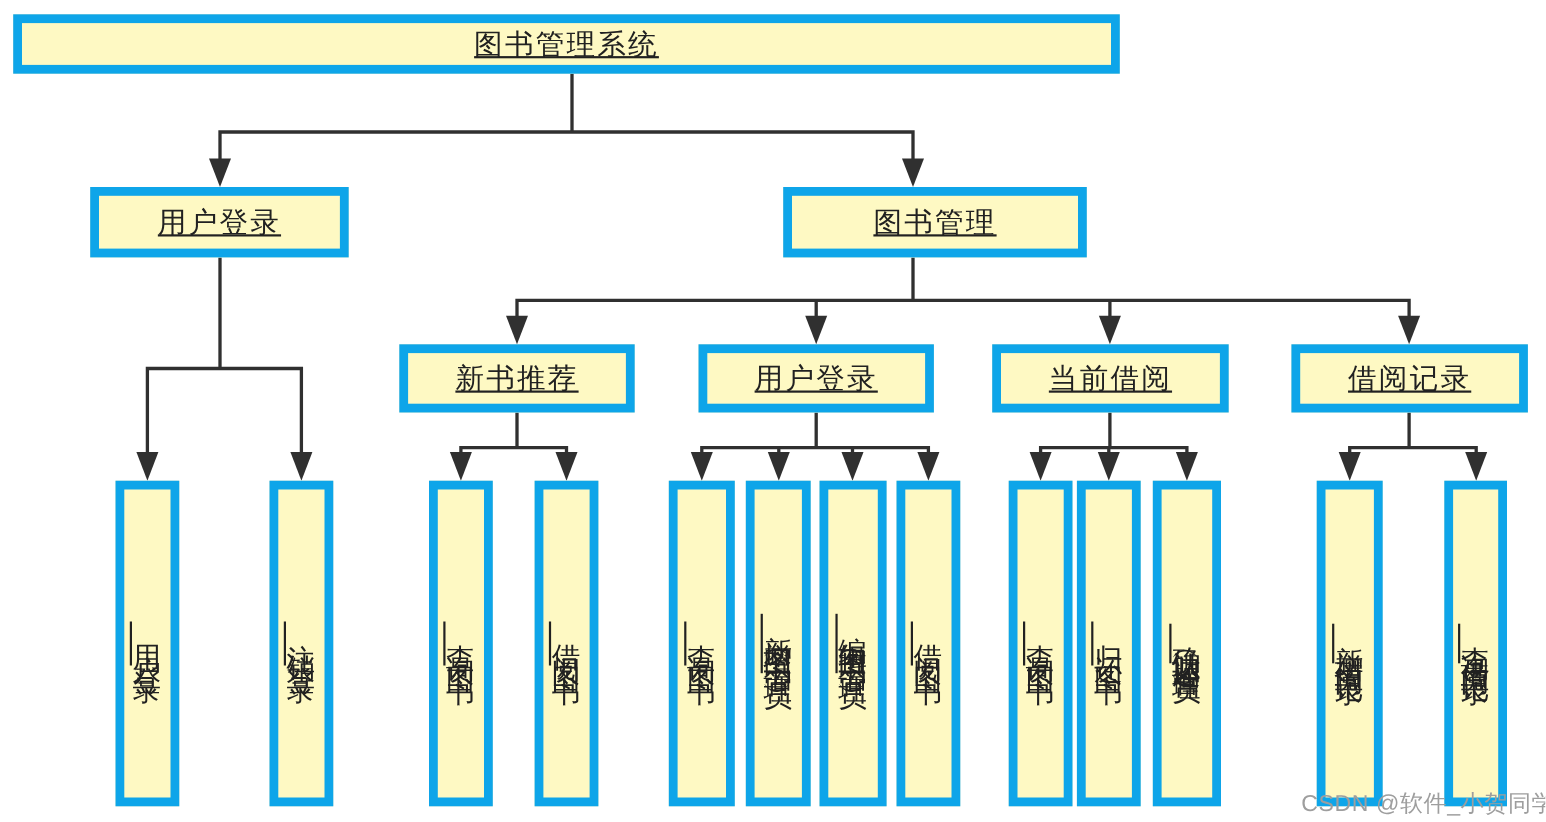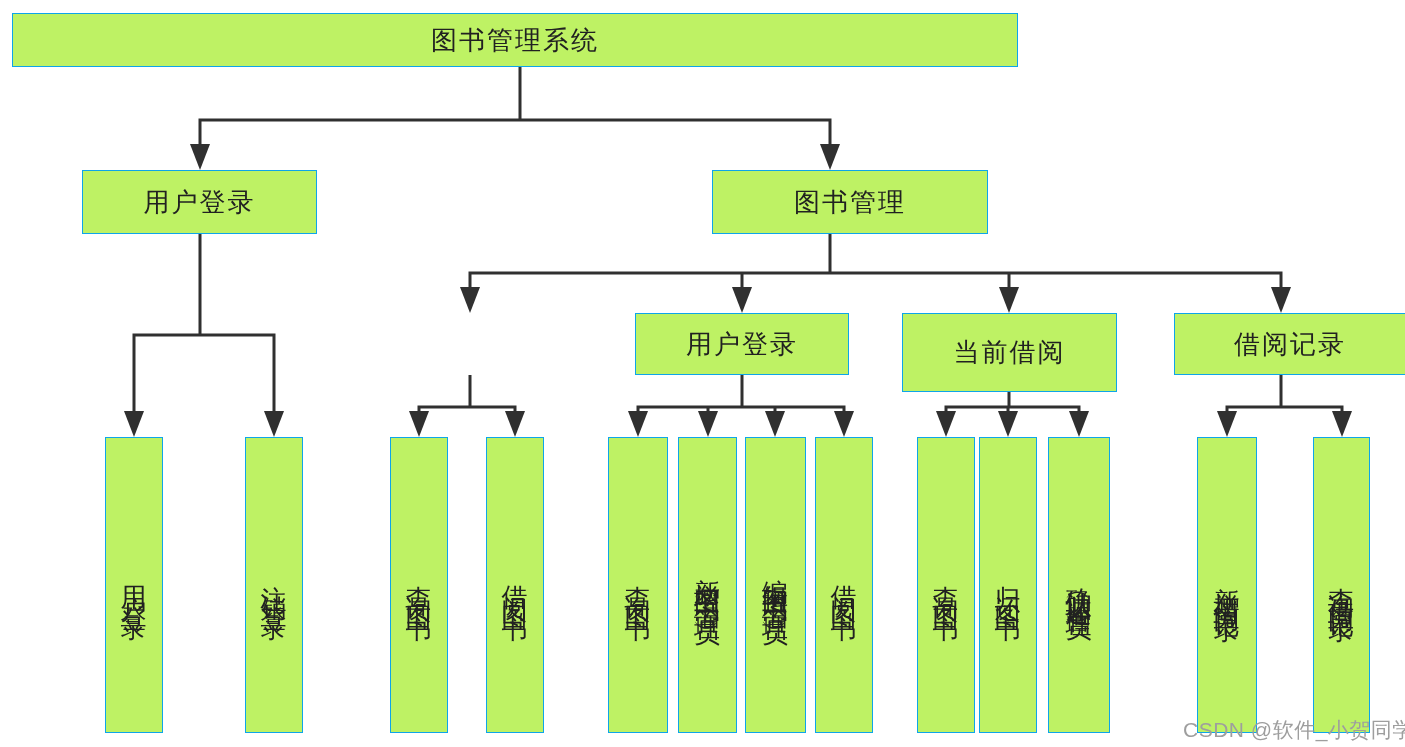--- a/index.html
+++ b/index.html
@@ -17,27 +17,28 @@
   }
   #connectors {
     position: absolute;
     left: 0; top: 0;
     width: 1405px; height: 747px;
     z-index: 1;
   }
   .hbox, .vbox {
     position: absolute;
     box-sizing: border-box;
-    border: 1px solid #0ea5e9;
-    background: #bef264;
+    border: 8px solid #0ea5e9;
+    background: #fef9c3;
     color: #212121;
     display: flex;
     align-items: center;
     justify-content: center;
     z-index: 2;
+    text-decoration: underline;
   }
   .hbox {
     font-size: 26px;
     letter-spacing: 2px;
     white-space: nowrap;
   }
   .vbox {
     writing-mode: vertical-rl;
     text-orientation: mixed;
     font-size: 26px;
@@ -47,22 +48,22 @@
   .sp10 { letter-spacing: 10px; }
   .sp6  { letter-spacing: 6px; }
   .sp4  { letter-spacing: 4px; }
 
   
   #n-root   { left: 12px;   top: 13px;  width: 1006px; height: 54px; }
   #n-login  { left: 82px;   top: 170px; width: 235px;  height: 64px; }
   #n-mgmt   { left: 712px;  top: 170px; width: 276px;  height: 64px; }
   #n-newbk  { left: 363px;  top: 313px; width: 214px;  height: 62px; }
   #n-borrow { left: 635px;  top: 313px; width: 214px;  height: 62px; }
-  #n-cur    { left: 902px;  top: 313px; width: 215px;  height: 79px; }
-  #n-rec    { left: 1174px; top: 313px; width: 232px;  height: 62px; }
+  #n-cur    { left: 902px;  top: 313px; width: 215px;  height: 62px; }
+  #n-rec    { left: 1174px; top: 313px; width: 215px;  height: 62px; }
 
   .leaf { top: 437px; height: 296px; }
   #l1  { left: 105px;  width: 58px; }
   #l2  { left: 245px;  width: 58px; }
   #l3  { left: 390px;  width: 58px; }
   #l4  { left: 486px;  width: 58px; }
   #l5  { left: 608px;  width: 60px; }
   #l6  { left: 678px;  width: 59px; }
   #l7  { left: 745px;  width: 61px; }
   #l8  { left: 815px;  width: 58px; }
@@ -126,20 +127,21 @@
       <path d="M1217 411 L1237 411 L1227 437 Z"></path>
       <path d="M1332 411 L1352 411 L1342 437 Z"></path>
     </g>
   </svg>
 
   <div id="n-root" class="hbox">图书管理系统</div>
 
   <div id="n-login" class="hbox">用户登录</div>
   <div id="n-mgmt" class="hbox">图书管理</div>
 
+  <div id="n-newbk" class="hbox">新书推荐</div>
   <div id="n-borrow" class="hbox">用户登录</div>
   <div id="n-cur" class="hbox">当前借阅</div>
   <div id="n-rec" class="hbox">借阅记录</div>
 
   <div id="l1" class="vbox leaf sp10">用户登录</div>
   <div id="l2" class="vbox leaf sp10">注销登录</div>
 
   <div id="l3" class="vbox leaf sp10">查询图书</div>
   <div id="l4" class="vbox leaf sp10">借阅图书</div>
 

